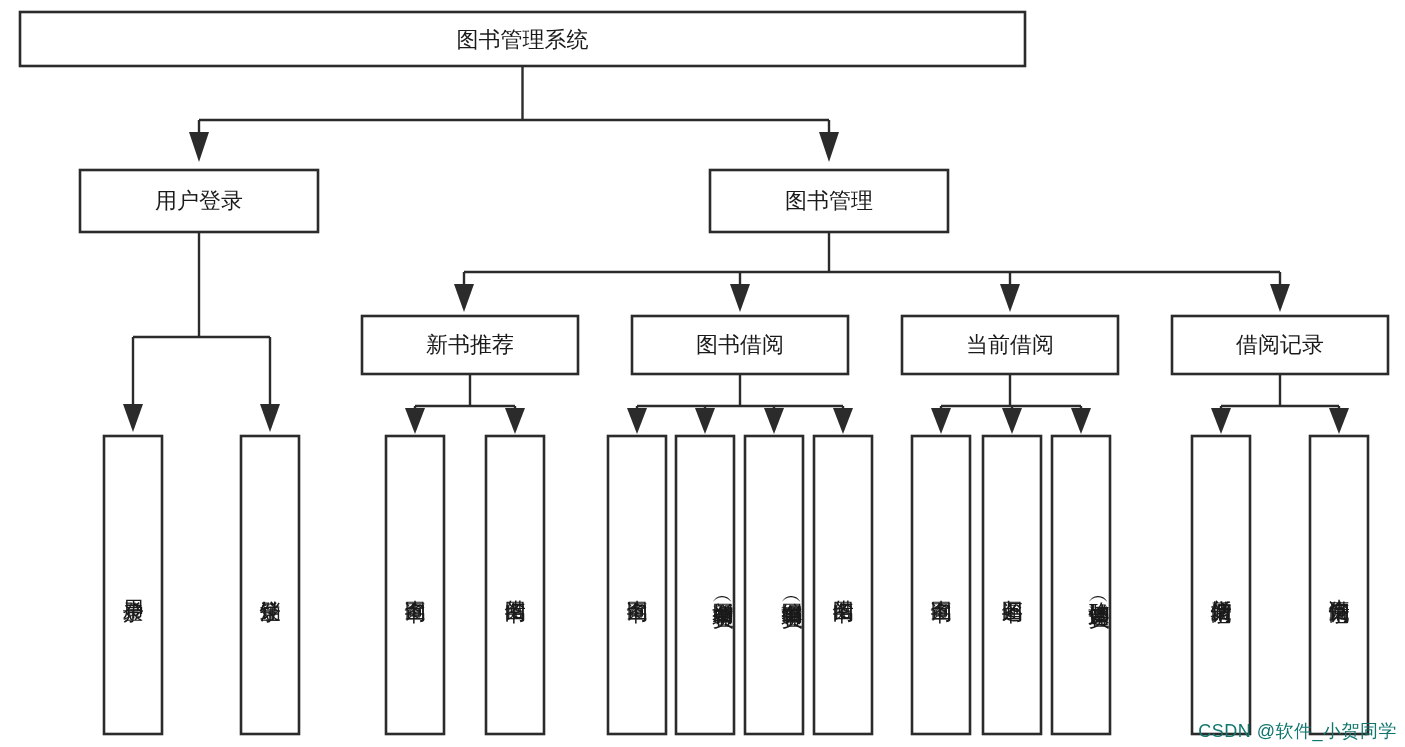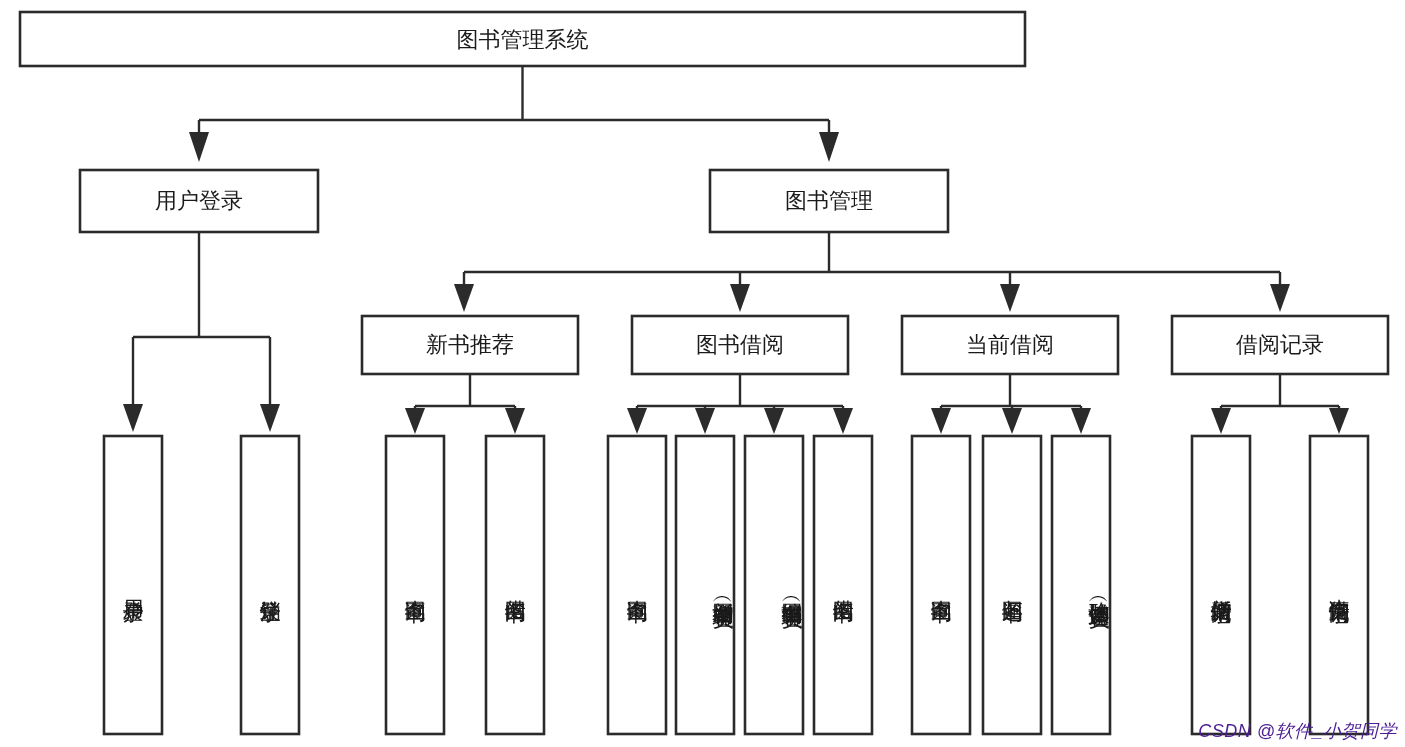--- a/index.html
+++ b/index.html
@@ -65,24 +65,23 @@
     text-align: center;
     white-space: nowrap;
     pointer-events: none;
   }
   .watermark {
     position: absolute;
     right: 8px;
     bottom: 4px;
     font-family: "Liberation Sans", "DejaVu Sans", sans-serif;
     font-size: 18px;
-    color: #4c1d95;
+    color: #0f766e;
     letter-spacing: 0.5px;
     white-space: nowrap;
-    font-style: italic;
   }
 </style>
 </head>
 <body>
 
 <div id="diagram-root">
 
   <svg id="flowchart" viewBox="0 0 1405 747" xmlns="http://www.w3.org/2000/svg">
 
     <g>

